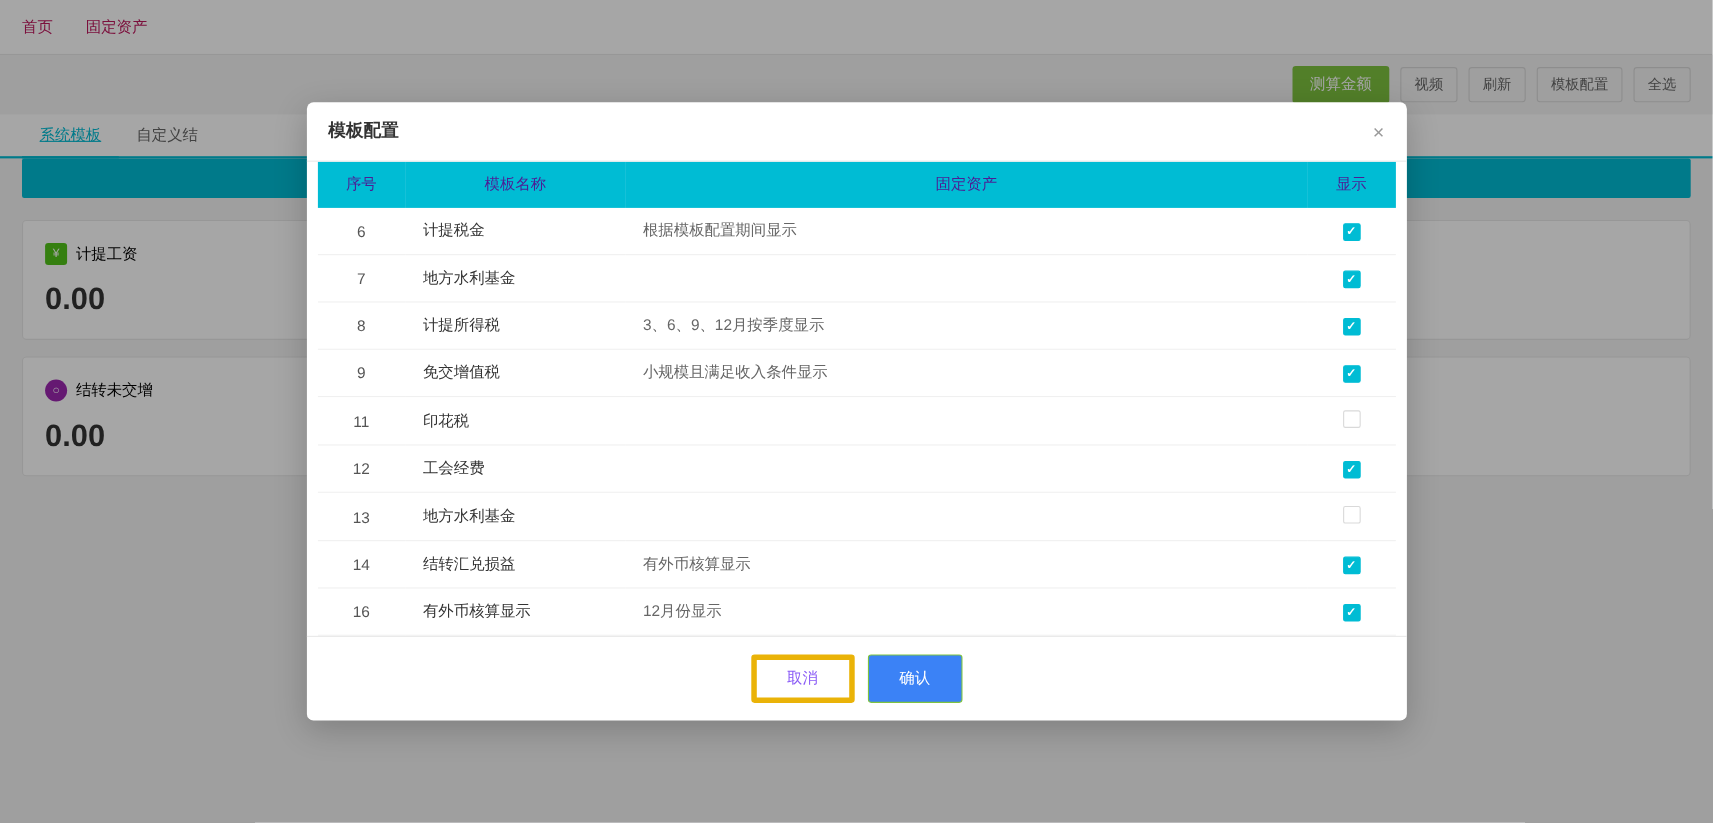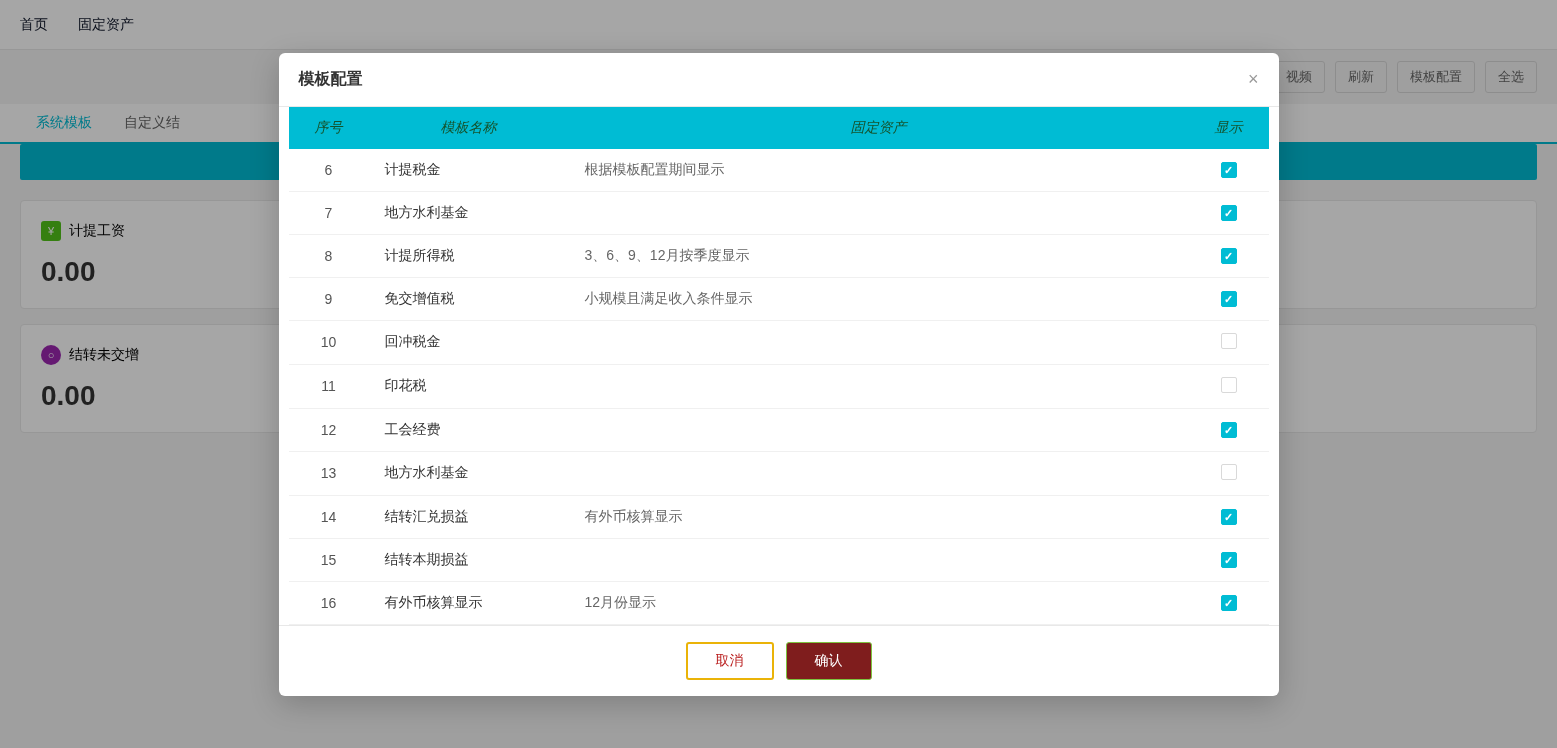--- a/index.html
+++ b/index.html
@@ -24,21 +24,21 @@
       height: 50px;
       background: #fff;
       display: flex;
       align-items: center;
       padding: 0 20px;
       border-bottom: 1px solid #e8e8e8;
     }
 
     .bg-nav-item {
       margin-right: 30px;
-      color: #0f172a;
+      color: #be185d;
       font-size: 14px;
       cursor: pointer;
     }
 
     .bg-toolbar {
       display: flex;
       align-items: center;
       justify-content: flex-end;
       padding: 10px 20px;
       gap: 10px;
@@ -74,20 +74,21 @@
     .bg-tab {
       padding: 10px 16px;
       color: #666;
       cursor: pointer;
     }
 
     .bg-tab.active {
       color: #00bcd4;
       border-bottom: 2px solid #00bcd4;
       margin-bottom: -2px;
+      text-decoration: underline;
     }
 
     .bg-content {
       padding: 20px;
     }
 
     .bg-card {
       background: #fff;
       border: 1px solid #e8e8e8;
       border-radius: 4px;
@@ -197,22 +198,21 @@
     }
 
     
     .config-table {
       width: 100%;
       border-collapse: collapse;
     }
 
     .config-table thead tr {
       background: #00bcd4;
-      color: #14532d;
-      font-style: italic;
+      color: #4c1d95;
     }
 
     .config-table thead th {
       padding: 12px 16px;
       text-align: center;
       font-weight: 500;
       font-size: 14px;
     }
 
     .config-table thead th:first-child {
@@ -281,30 +281,30 @@
     .custom-checkbox.checked::after {
       content: '✓';
       color: #fff;
       font-size: 11px;
       font-weight: bold;
     }
 
     
     .btn-cancel {
       background: #fff;
-      border: 2px solid #eab308;
-      color: #b91c1c;
+      border: 5px solid #eab308;
+      color: #8b5cf6;
       padding: 8px 28px;
       border-radius: 3px;
       font-size: 14px;
       cursor: pointer;
     }
 
     .btn-confirm {
-      background: #7f1d1d;
+      background: #3b82f6;
       border: 1px solid #7ec340;
       color: #fff;
       padding: 8px 28px;
       border-radius: 3px;
       font-size: 14px;
       cursor: pointer;
     }
 
     
     .modal-body::-webkit-scrollbar {
@@ -407,28 +407,20 @@
             </tr>
             <tr>
               <td>9</td>
               <td>免交增值税</td>
               <td>小规模且满足收入条件显示</td>
               <td><div class="checkbox-wrapper">
                   <div class="custom-checkbox checked"></div>
                 </div></td>
             </tr>
             <tr>
-              <td>10</td>
-              <td>回冲税金</td>
-              <td></td>
-              <td><div class="checkbox-wrapper">
-                  <div class="custom-checkbox"></div>
-                </div></td>
-            </tr>
-            <tr>
               <td>11</td>
               <td>印花税</td>
               <td></td>
               <td><div class="checkbox-wrapper">
                   <div class="custom-checkbox"></div>
                 </div></td>
             </tr>
             <tr>
               <td>12</td>
               <td>工会经费</td>
@@ -442,28 +434,20 @@
               <td>地方水利基金</td>
               <td></td>
               <td><div class="checkbox-wrapper">
                   <div class="custom-checkbox"></div>
                 </div></td>
             </tr>
             <tr>
               <td>14</td>
               <td>结转汇兑损益</td>
               <td>有外币核算显示</td>
-              <td><div class="checkbox-wrapper">
-                  <div class="custom-checkbox checked"></div>
-                </div></td>
-            </tr>
-            <tr>
-              <td>15</td>
-              <td>结转本期损益</td>
-              <td></td>
               <td><div class="checkbox-wrapper">
                   <div class="custom-checkbox checked"></div>
                 </div></td>
             </tr>
             <tr>
               <td>16</td>
               <td>有外币核算显示</td>
               <td>12月份显示</td>
               <td><div class="checkbox-wrapper">
                   <div class="custom-checkbox checked"></div>

